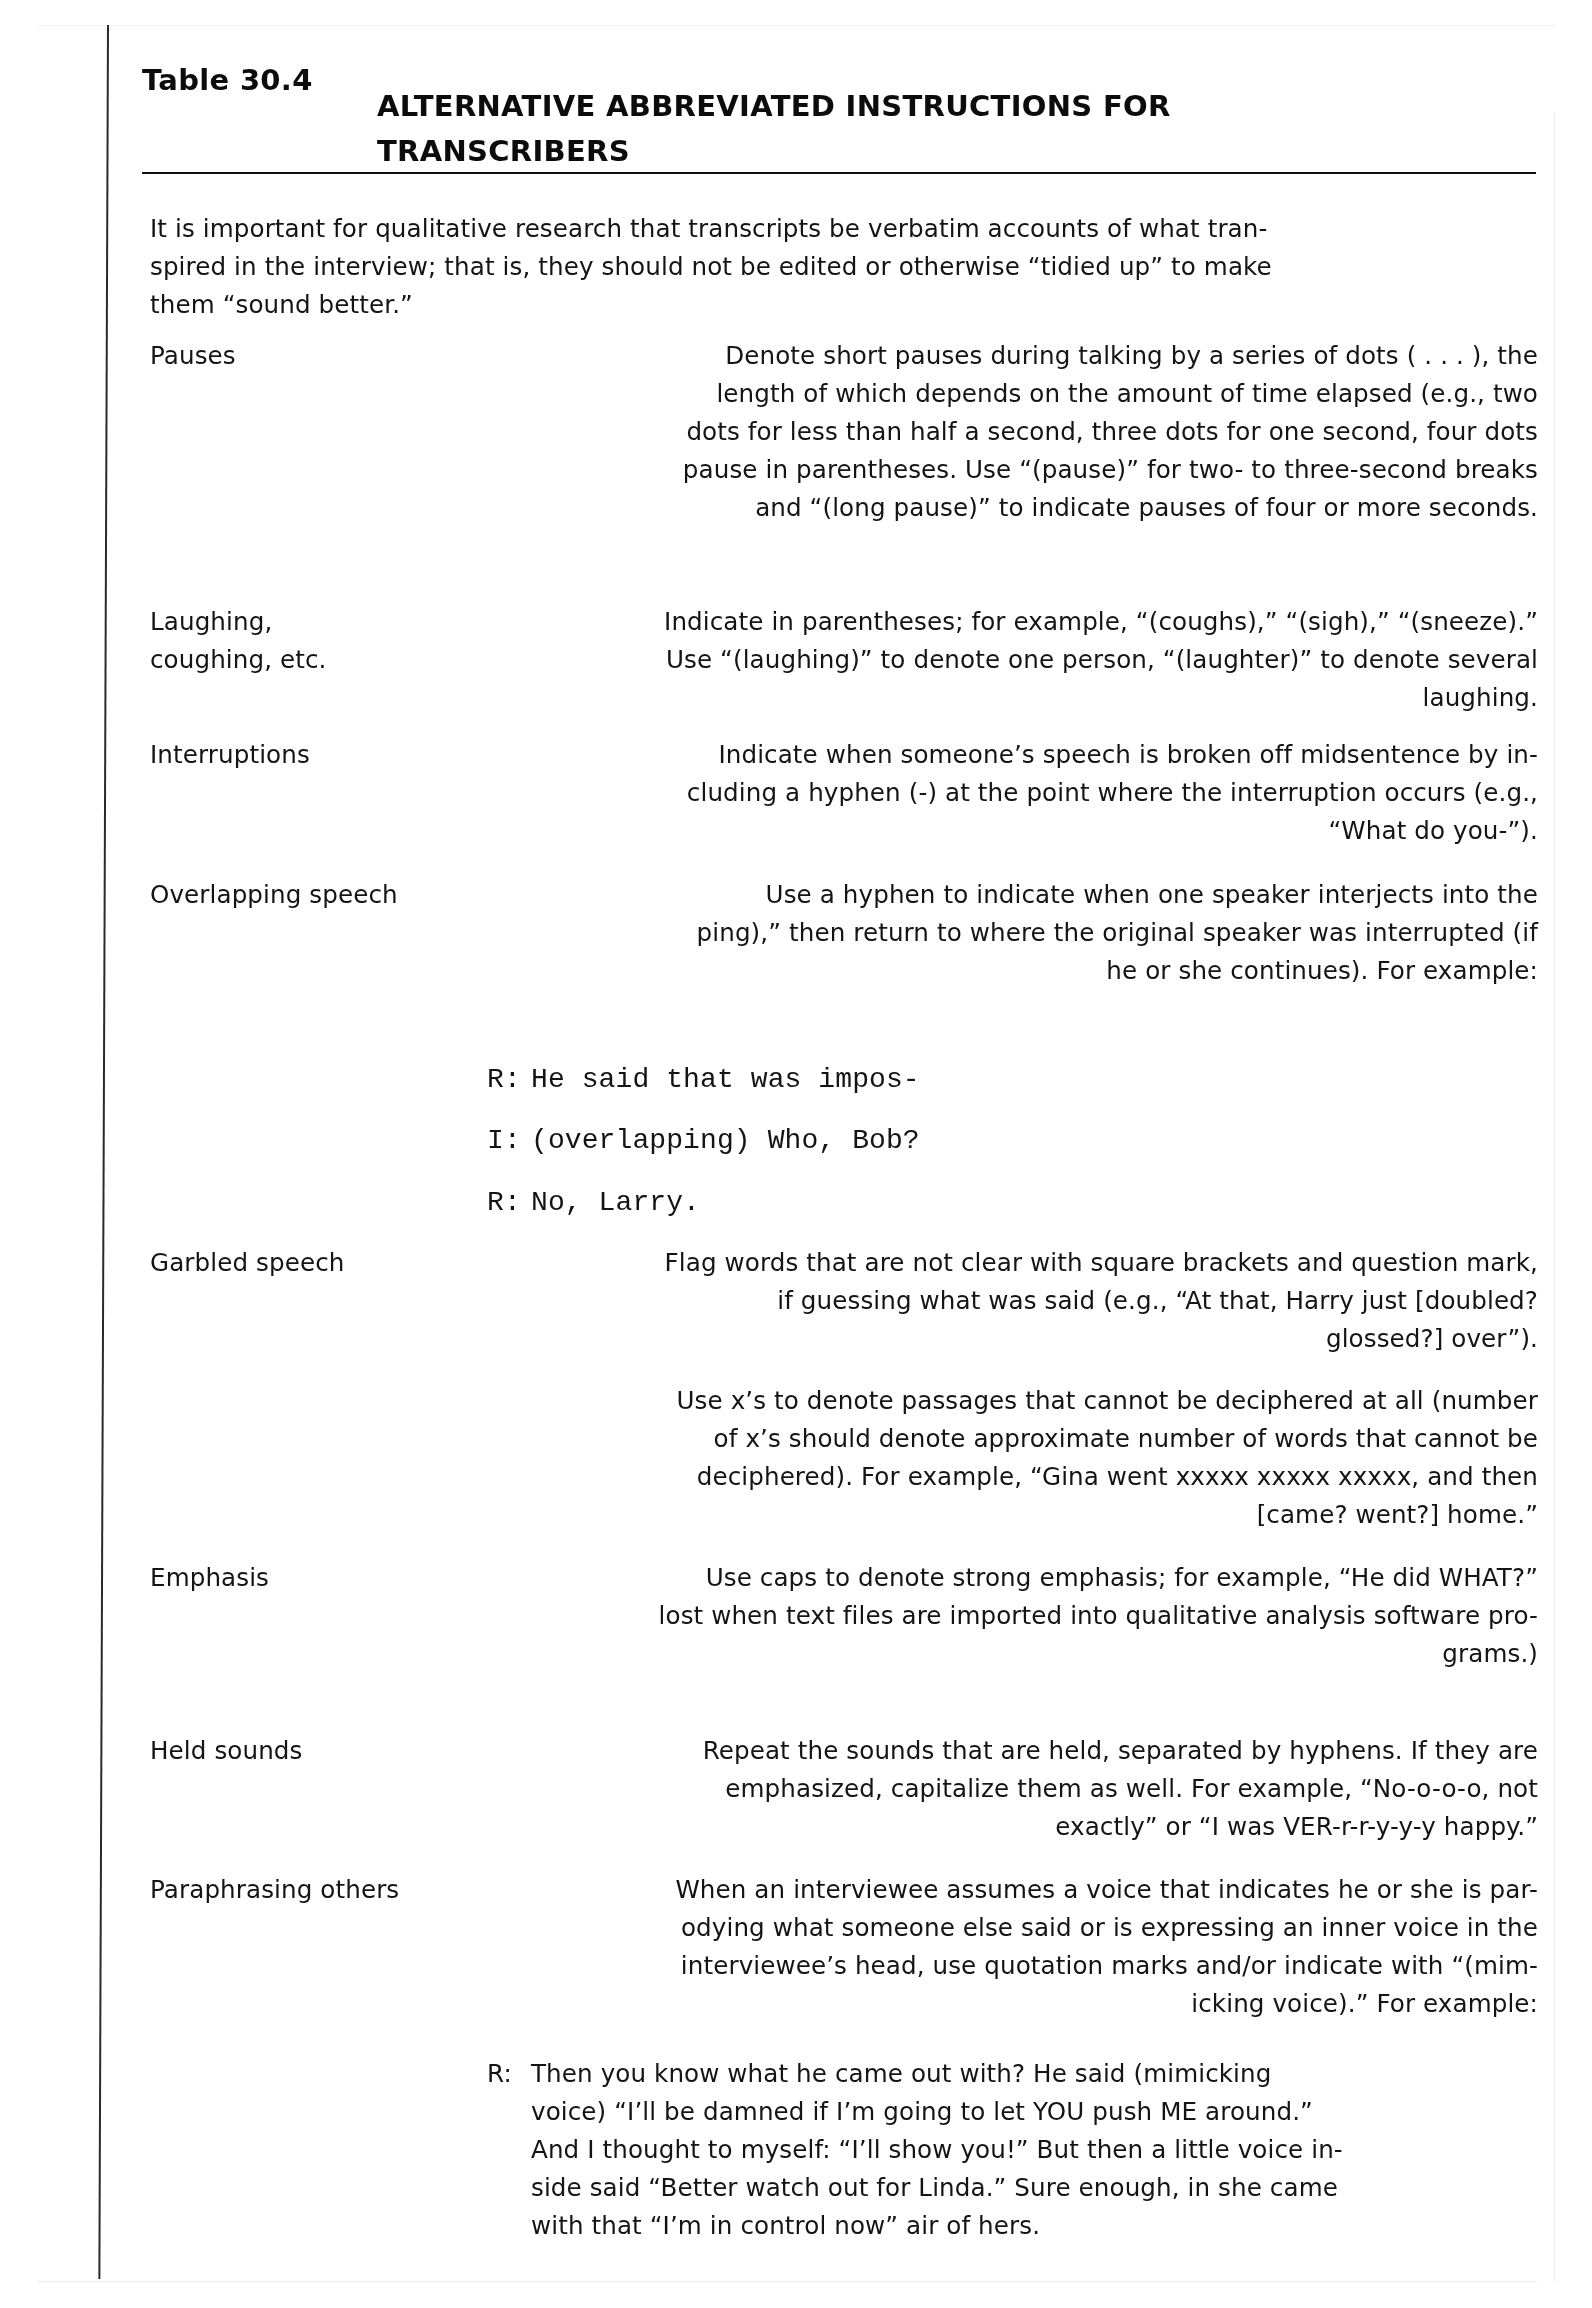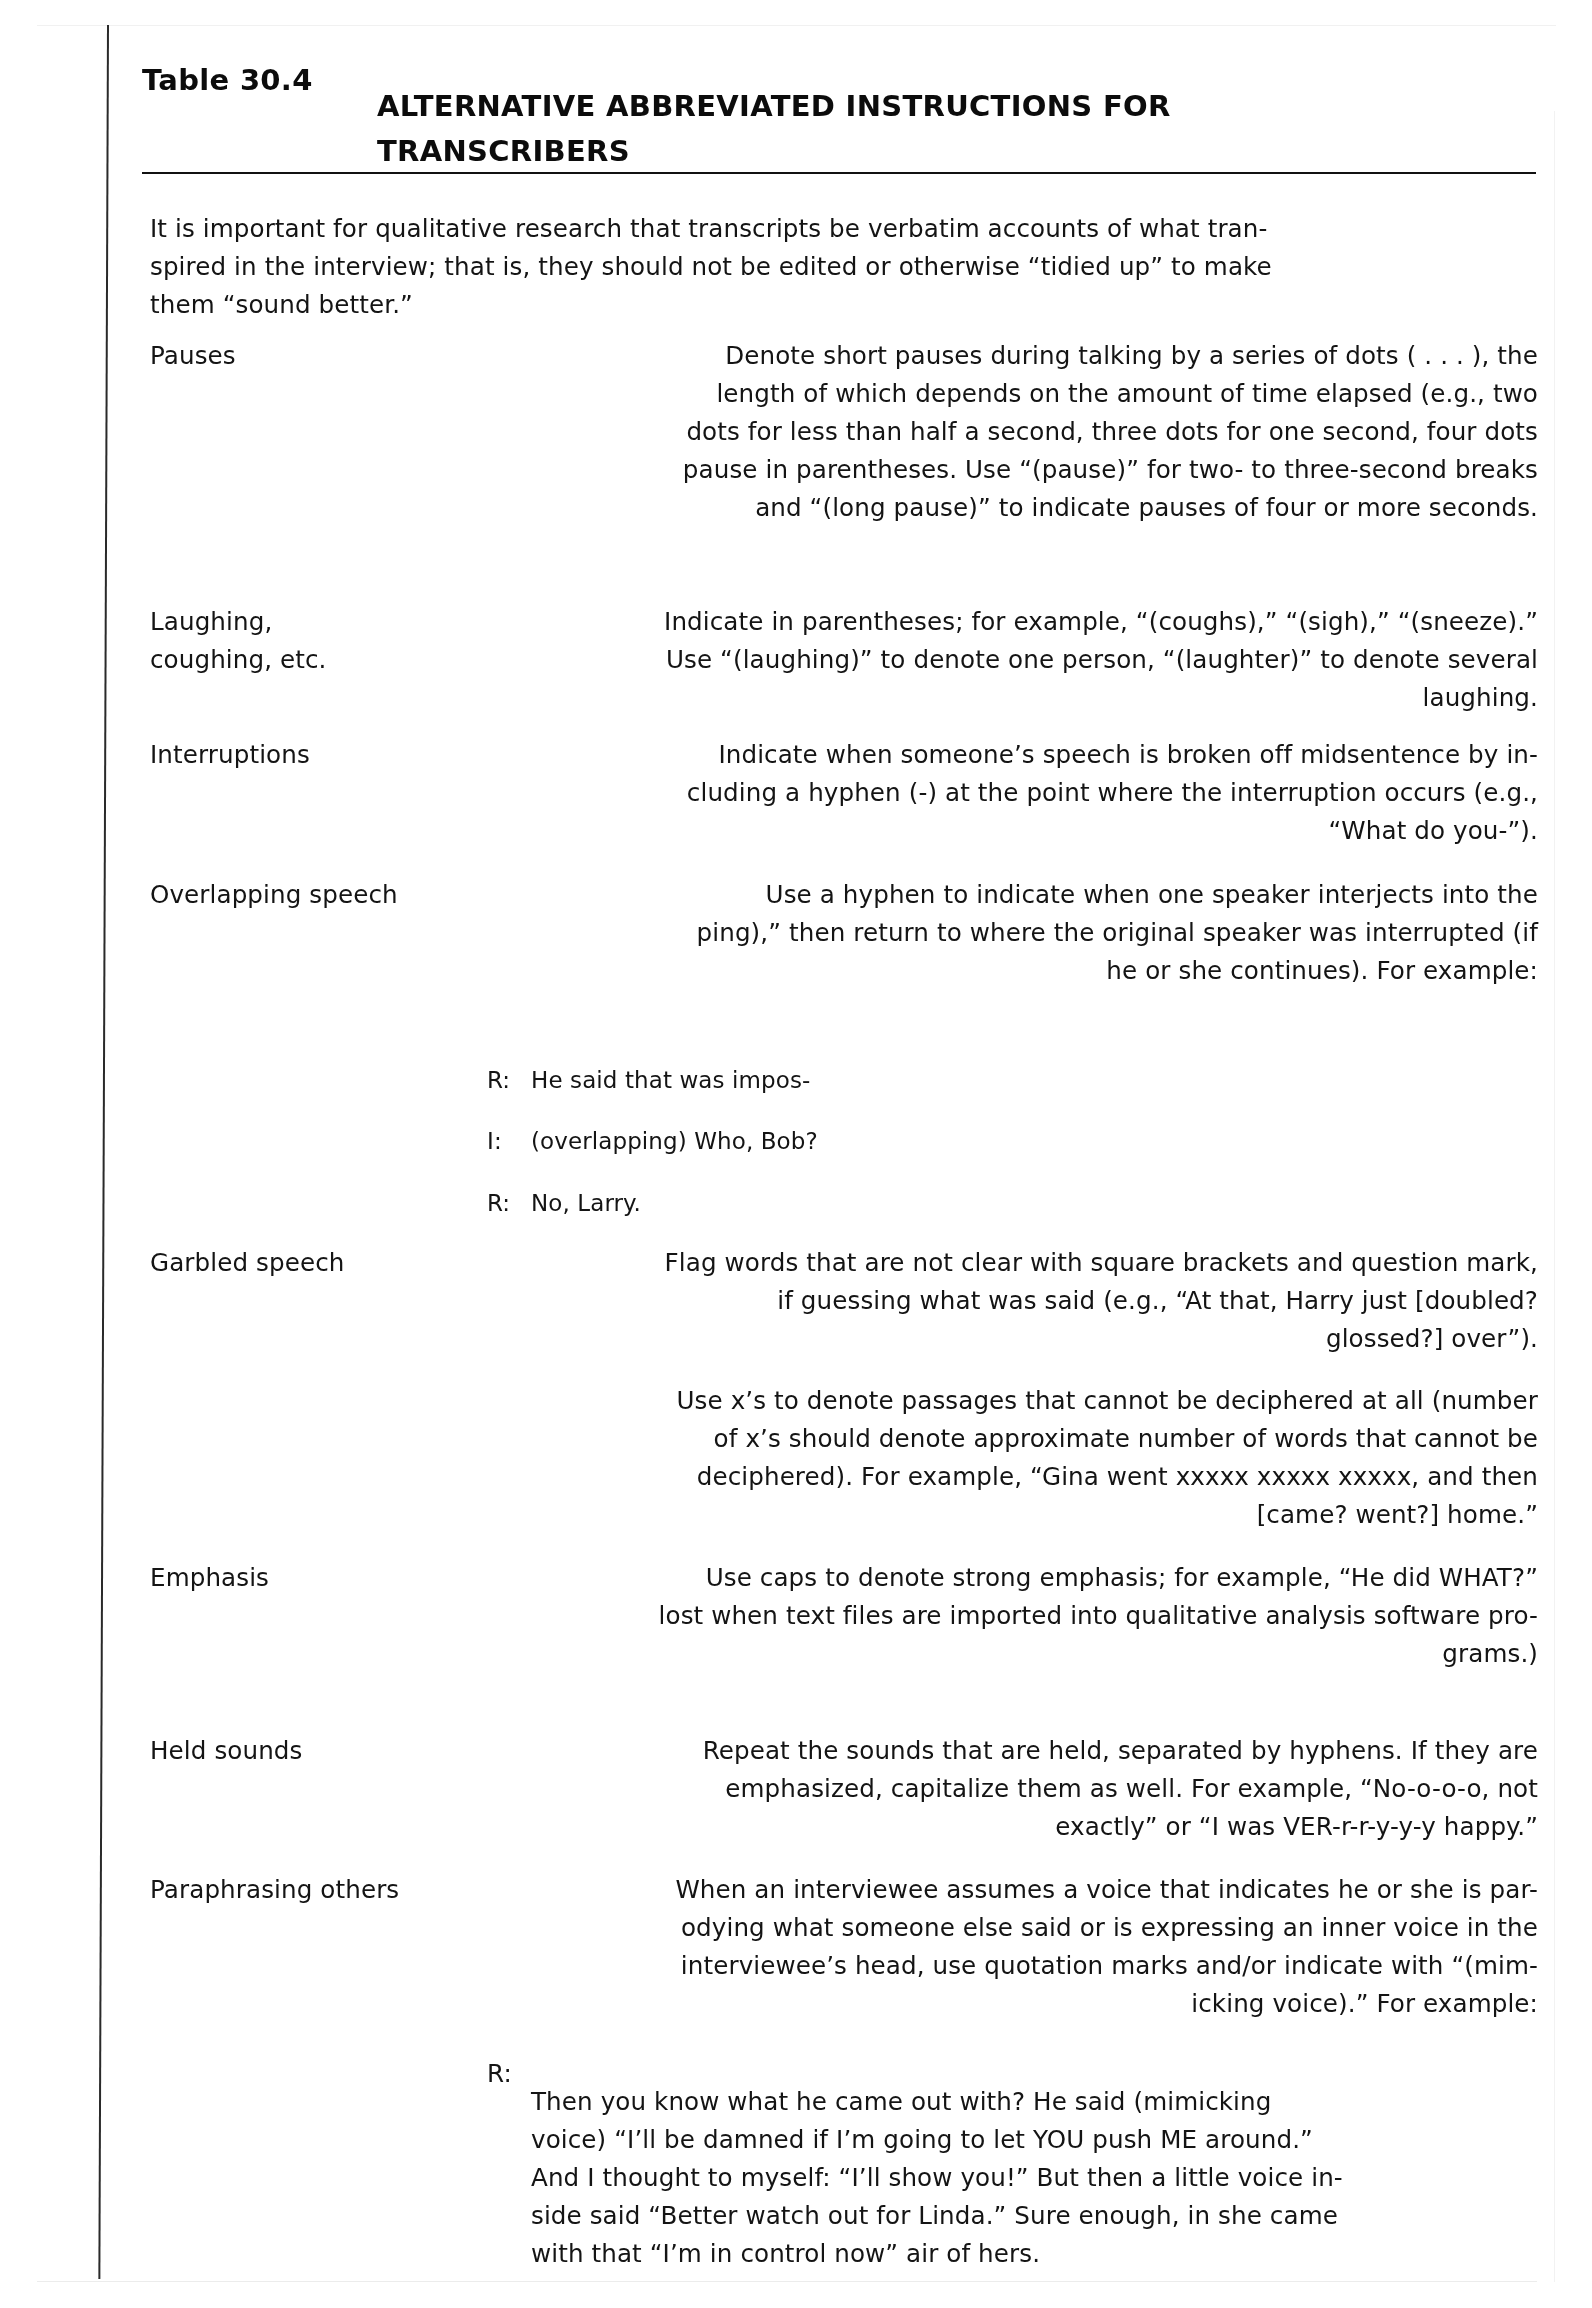--- a/index.html
+++ b/index.html
@@ -42,26 +42,26 @@
     position: absolute; left: 150px; width: 334px;
     font-size: 24.6px; line-height: 38px; letter-spacing: 0.1px;
   }
   .desc {
     position: absolute; left: 492px; width: 1046px;
     font-size: 24.6px; line-height: 38px; letter-spacing: 0.1px; text-align: right;
   }
   .line { display: block; white-space: nowrap; }
   .dialog {
     position: absolute; left: 487px; width: 1048px;
-    font-size: 23px; line-height: 38px; letter-spacing: 0.1px; white-space: nowrap;
+    font-size: 28px; line-height: 38px; letter-spacing: 0.1px; white-space: nowrap; font-family: Liberation Mono, monospace;
   }
   .dialog .spk { display: inline-block; width: 44px; }
   .hang { position: absolute; left: 487px; width: 1048px; font-size: 24.6px; line-height: 38px; letter-spacing: 0.1px; }
   .hang .spk { position: absolute; left: 0; top: 0; }
-  .hang .body { position: absolute; left: 44px; top: 0; margin-top: 28px; }
+  .hang .body { position: absolute; left: 44px; top: 0; }
 </style>
 </head>
 <body>
 
 <div class="page-edge-top"></div>
 <div class="page-edge-right"></div>
 <div class="page-edge-bottom"></div>
 <div class="margin-rule"></div>
 
 <div class="title-block">

